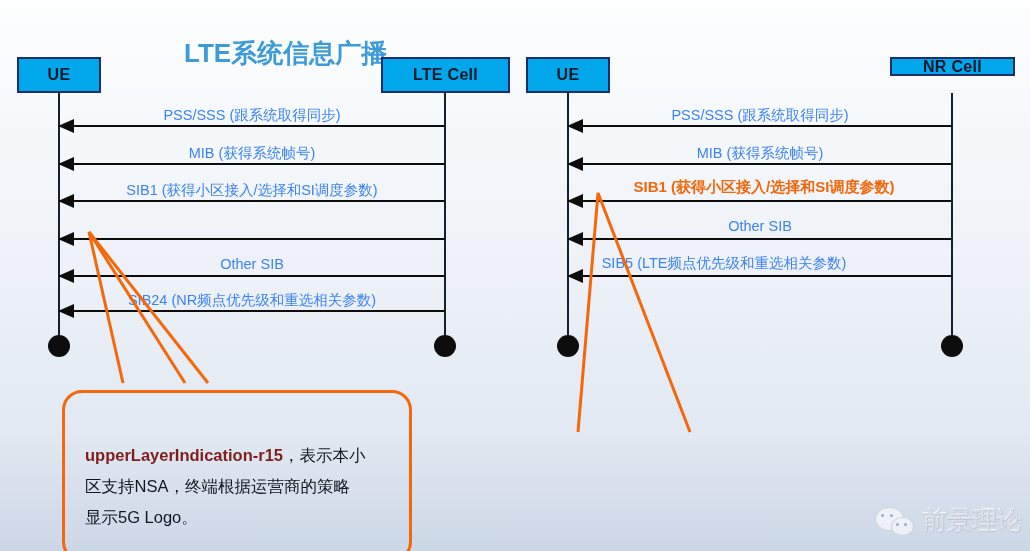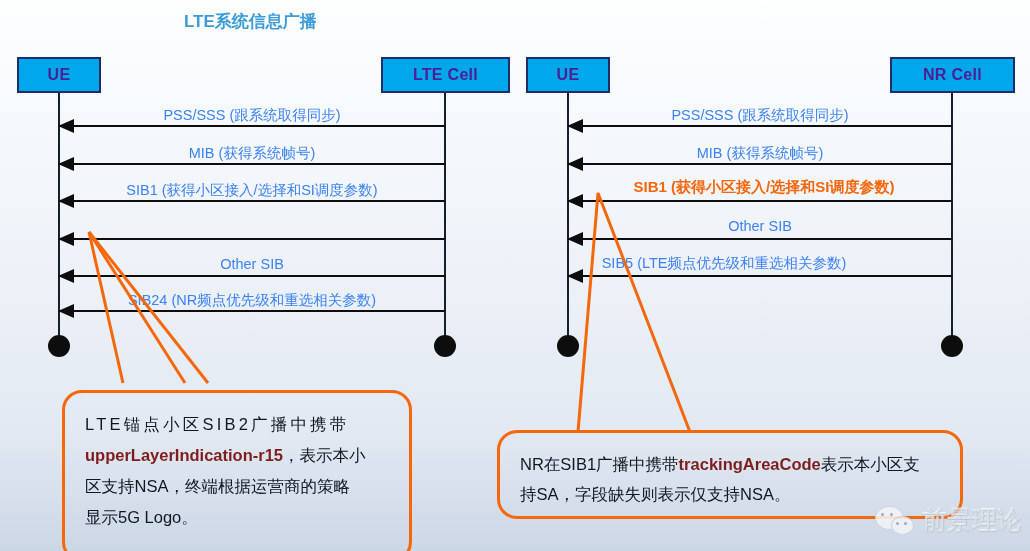--- a/index.html
+++ b/index.html
@@ -6,34 +6,35 @@
   body{
     width:1030px;height:551px;overflow:hidden;
     font-family:"Liberation Sans","DejaVu Sans",sans-serif;
     background:linear-gradient(180deg,#fdfefe 0%,#f7fafc 18%,#eef2f8 48%,#e2e9f2 78%,#ccd7e6 100%);
   }
   #stage{position:relative;width:1030px;height:551px;}
 
   .diagram-title{
     position:absolute;
     font-weight:bold;
-    font-size:17px;
+    font-size:26px;
     color:#3d9bd8;
     white-space:nowrap;
     letter-spacing:0px;
+    margin-top:26px;
   }
   #title-lte{left:184px;top:10px;}
   #title-nr{left:687px;top:10px;}
 
   .node-box{
     position:absolute;
     background:#00a7ea;
     border:2px solid #1f2d6b;
     box-sizing:border-box;
-    color:#4c1d95;
+    color:#0f172a;
     font-weight:bold;
     font-size:16px;
     display:flex;align-items:center;justify-content:center;
     letter-spacing:.3px;
   }
 
   .lifeline{
     position:absolute;
     width:2px;
     background:#16202b;
@@ -92,21 +93,21 @@
   #callout-lte .callout-text{
     line-height:31px;
   }
   .spaced{letter-spacing:3.2px;}
 
   #leaders{position:absolute;left:0;top:0;width:1030px;height:551px;pointer-events:none;}
 
   .watermark{
     position:absolute;
     right:8px;bottom:14px;
-    display:flex;align-items:center;gap:7px;
+    display:flex;align-items:flex-end;gap:7px;
     opacity:.88;
   }
   .watermark .wm-text{
     font-size:25px;
     color:#dfe4ea;
     text-shadow:0 1px 0 #b9c2ce, 1px 0 0 #b9c2ce, 0 -1px 0 #f7f9fb;
     font-weight:normal;
     white-space:nowrap;
   }
   .wm-logo{position:relative;width:40px;height:30px;}
@@ -151,21 +152,21 @@
   <div class="msg-label" style="left:252px;top:256px;">Other SIB</div>
   <div class="msg-arrow" style="left:59px;top:275px;width:386px;"></div>
 
   <div class="msg-label" style="left:252px;top:291px;">SIB24 (NR频点优先级和重选相关参数)</div>
   <div class="msg-arrow" style="left:59px;top:310px;width:386px;"></div>
 
 
   <div class="node-box" id="nr-ue" style="left:526px;top:57px;width:84px;height:36px;">
     <span>UE</span>
   </div>
-  <div class="node-box" id="nr-cell" style="left:890px;top:57px;width:125px;height:36px;">
+  <div class="node-box" id="nr-cell" style="left:890px;top:57px;width:125px;height:19px;">
     <span>NR Cell</span>
   </div>
 
   <div class="lifeline" style="left:567px;top:93px;height:258px;"></div>
   <div class="lifeline" style="left:951px;top:93px;height:258px;"></div>
   <div class="endpoint-dot" style="left:557px;top:335px;"></div>
   <div class="endpoint-dot" style="left:941px;top:335px;"></div>
 
   <div class="msg-label" style="left:760px;top:106px;">PSS/SSS (跟系统取得同步)</div>
   <div class="msg-arrow" style="left:568px;top:125px;width:384px;"></div>
@@ -185,33 +186,27 @@
   <svg id="leaders" viewBox="0 0 1030 551">
 
     <polyline points="123,383 89,232 185,383" fill="none" stroke="#f4680b" stroke-width="3"></polyline>
     <polyline points="89,232 208,383" fill="none" stroke="#f4680b" stroke-width="3"></polyline>
 
     <polyline points="578,432 598,193 690,432" fill="none" stroke="#f4680b" stroke-width="3"></polyline>
   </svg>
 
   <div class="callout" id="callout-lte" style="left:62px;top:390px;width:350px;height:172px;">
     <div class="callout-text">
-      <span class="spaced">LTE锚点小区SIB2广播中携带</span><br>
+      <br>
       <span class="code">upperLayerIndication-r15</span><span>，表示本小</span><br>
       <span>区支持NSA，终端根据运营商的策略</span><br>
       <span>显示5G Logo。</span>
     </div>
   </div>
 
-  <div class="callout" id="callout-nr" style="left:497px;top:430px;width:466px;height:89px;">
-    <div class="callout-text">
-      <span>NR在SIB1广播中携带</span><span class="code">trackingAreaCode</span><span>表示本小区支</span><br>
-      <span>持SA，字段缺失则表示仅支持NSA。</span>
-    </div>
-  </div>
 
   <div class="watermark">
     <div class="wm-logo">
       <div class="b1"></div>
       <div class="b2"></div>
       <div class="d" style="left:6px;top:7px;"></div>
       <div class="d" style="left:15px;top:7px;"></div>
       <div class="d" style="left:21px;top:16px;"></div>
       <div class="d" style="left:29px;top:16px;"></div>
     </div>

